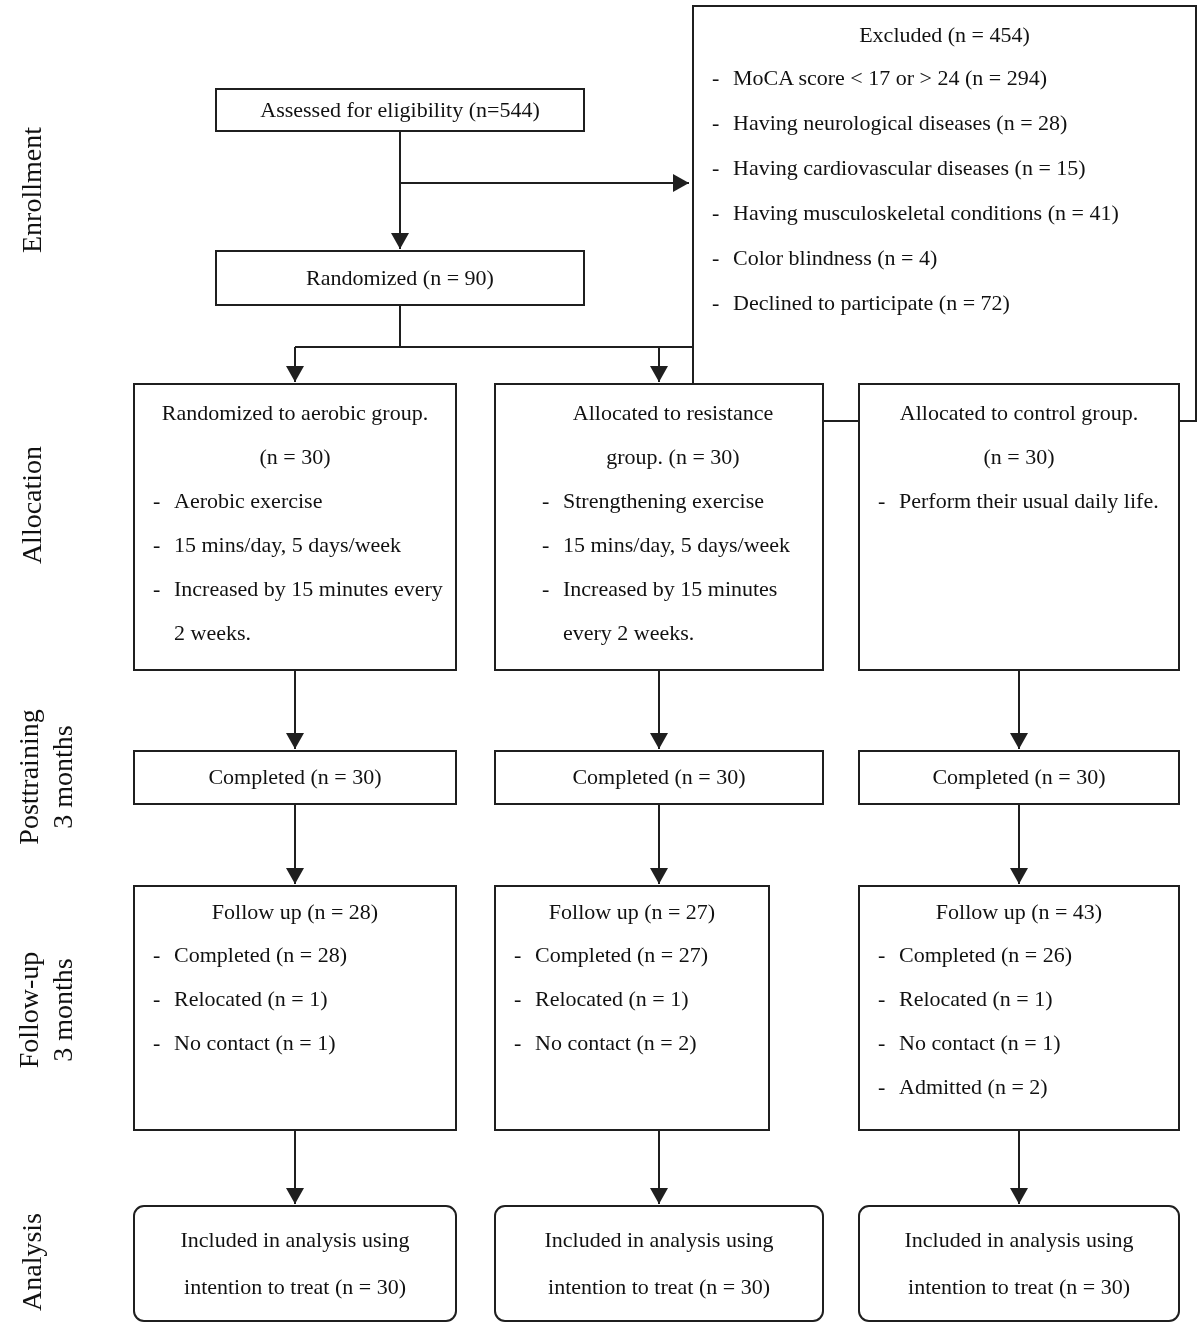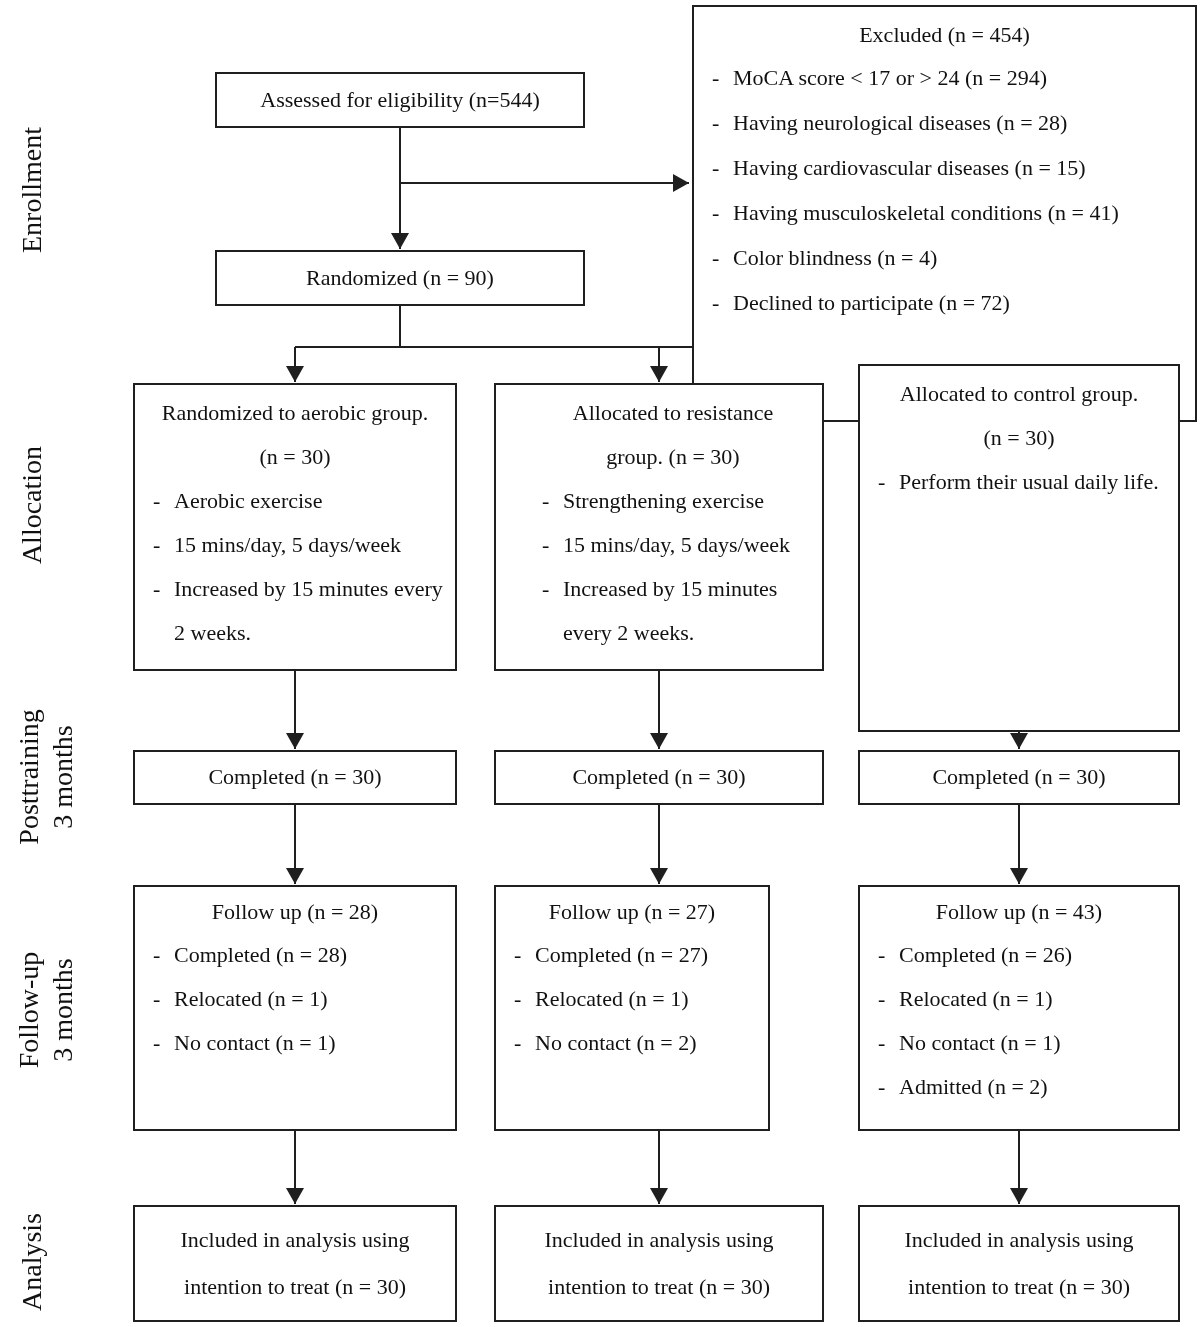--- a/index.html
+++ b/index.html
@@ -22,21 +22,21 @@
   .blist{padding:0 8px 0 18px;}
   .bitem{display:flex;line-height:44px;}
   .excl .bitem{line-height:45px;}
   .bitem .dash{flex:0 0 21px;}
   .bitem .btext{flex:1;}
   .alloc{padding-top:6px;}
   .fup{padding-top:4px;}
   .excl{padding-top:8px;}
   .excl .b-title{line-height:40px;}
   .analysis-line{line-height:47px;text-align:center;}
-  .analysis-box{padding-top:9px;}
+  .analysis-box{padding-top:9px;border-radius:11px;}
   svg.arrows{position:absolute;left:0;top:0;pointer-events:none;}
 </style>
 </head>
 <body>
 
 <div class="stage">
 
   <svg class="arrows" width="1200" height="1327" viewBox="0 0 1200 1327">
     <defs>
       <marker id="ah" markerUnits="userSpaceOnUse" markerWidth="20" markerHeight="22" refX="16" refY="10" orient="auto">
@@ -68,21 +68,21 @@
   <div class="side-label" style="left:46px;top:777px;">
     <div>Posttraining</div>
     <div>3 months</div>
   </div>
   <div class="side-label" style="left:46px;top:1010px;">
     <div>Follow-up</div>
     <div>3 months</div>
   </div>
   <div class="side-label" style="left:32px;top:1262px;">Analysis</div>
 
-  <div class="box center-box" style="left:215px;top:72px;width:370px;height:56px;">Assessed for eligibility (n=544)</div>
+  <div class="box center-box" style="left:215px;top:88px;width:370px;height:44px;">Assessed for eligibility (n=544)</div>
 
   <div class="box excl" style="left:692px;top:5px;width:505px;height:417px;">
     <div class="b-title">Excluded (n = 454)</div>
     <div class="blist">
       <div class="bitem">
         <span class="dash">-</span>
         <span class="btext">MoCA score &lt; 17 or &gt; 24 (n = 294)</span>
       </div>
       <div class="bitem">
         <span class="dash">-</span>
@@ -190,21 +190,21 @@
         <span class="btext">No contact (n = 2)</span>
       </div>
     </div>
   </div>
 
   <div class="box analysis-box" style="left:494px;top:1205px;width:330px;height:117px;">
     <div class="analysis-line">Included in analysis using</div>
     <div class="analysis-line">intention to treat (n = 30)</div>
   </div>
 
-  <div class="box alloc" style="left:858px;top:364px;width:322px;height:368px;">
+  <div class="box alloc" style="left:858px;top:383px;width:322px;height:288px;">
     <div class="b-title">Allocated to control group.</div>
     <div class="b-title">(n = 30)</div>
     <div class="blist">
       <div class="bitem">
         <span class="dash">-</span>
         <span class="btext">Perform their usual daily life.</span>
       </div>
     </div>
   </div>
 

